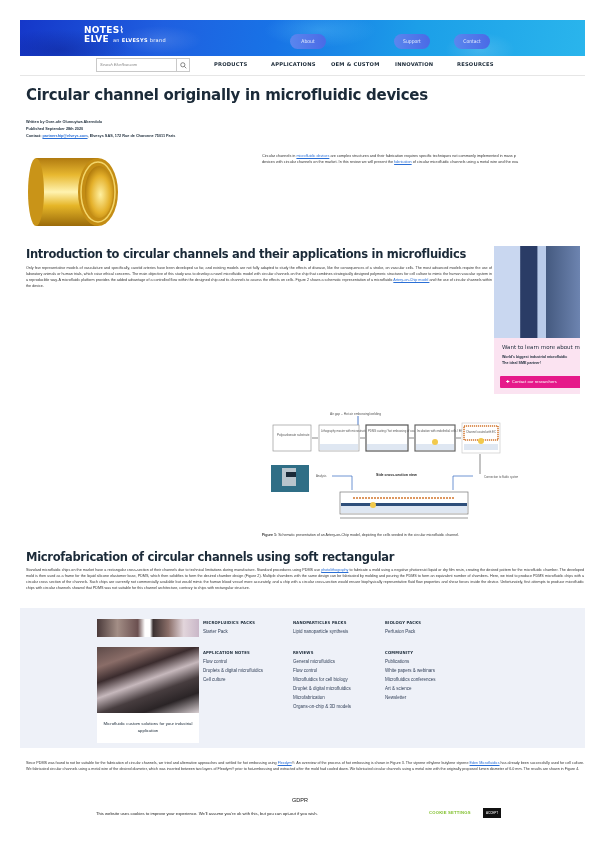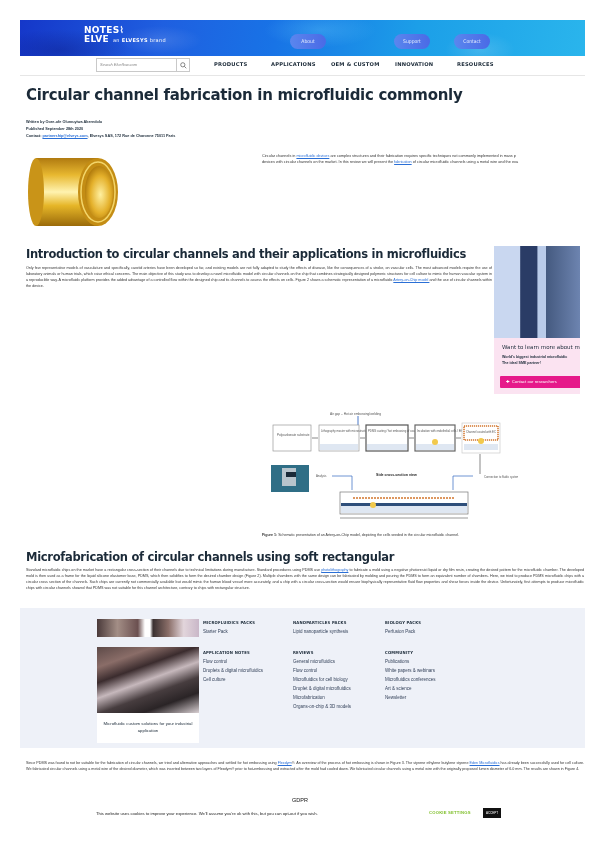--- a/index.html
+++ b/index.html
@@ -100,21 +100,21 @@
         <line x1="6.2" y1="6.2" x2="9" y2="9" stroke="#555" stroke-width="1"></line>
       </svg>
   </div>
   <div class="nav-item" style="left:194px">PRODUCTS</div>
   <div class="nav-item" style="left:251px">APPLICATIONS</div>
   <div class="nav-item" style="left:311px">OEM &amp; CUSTOM</div>
   <div class="nav-item" style="left:375px">INNOVATION</div>
   <div class="nav-item" style="left:437px">RESOURCES</div>
 </div>
 
-<h1 class="page-title">Circular channel fabrication in microfluidic commonly</h1>
+<h1 class="page-title">Circular channel originally in microfluidic devices</h1>
 <div class="meta" style="top:120px">Written by Oore-ofe Olumuyiwa Akeredolu</div>
 <div class="meta" style="top:127px">Published September 28th 2020</div>
 <div class="meta" style="top:134px; white-space:nowrap">
   <span>Contact:</span>
   <a class="link">partnership@elveys.com</a><span>, Elvesys SAS, 172 Rue de Charonne 75011 Paris</span>
 </div>
 
 <svg class="hero-img" viewBox="0 0 96 80">
   <defs>
     <linearGradient id="gbody" x1="0" y1="0" x2="0" y2="1">

